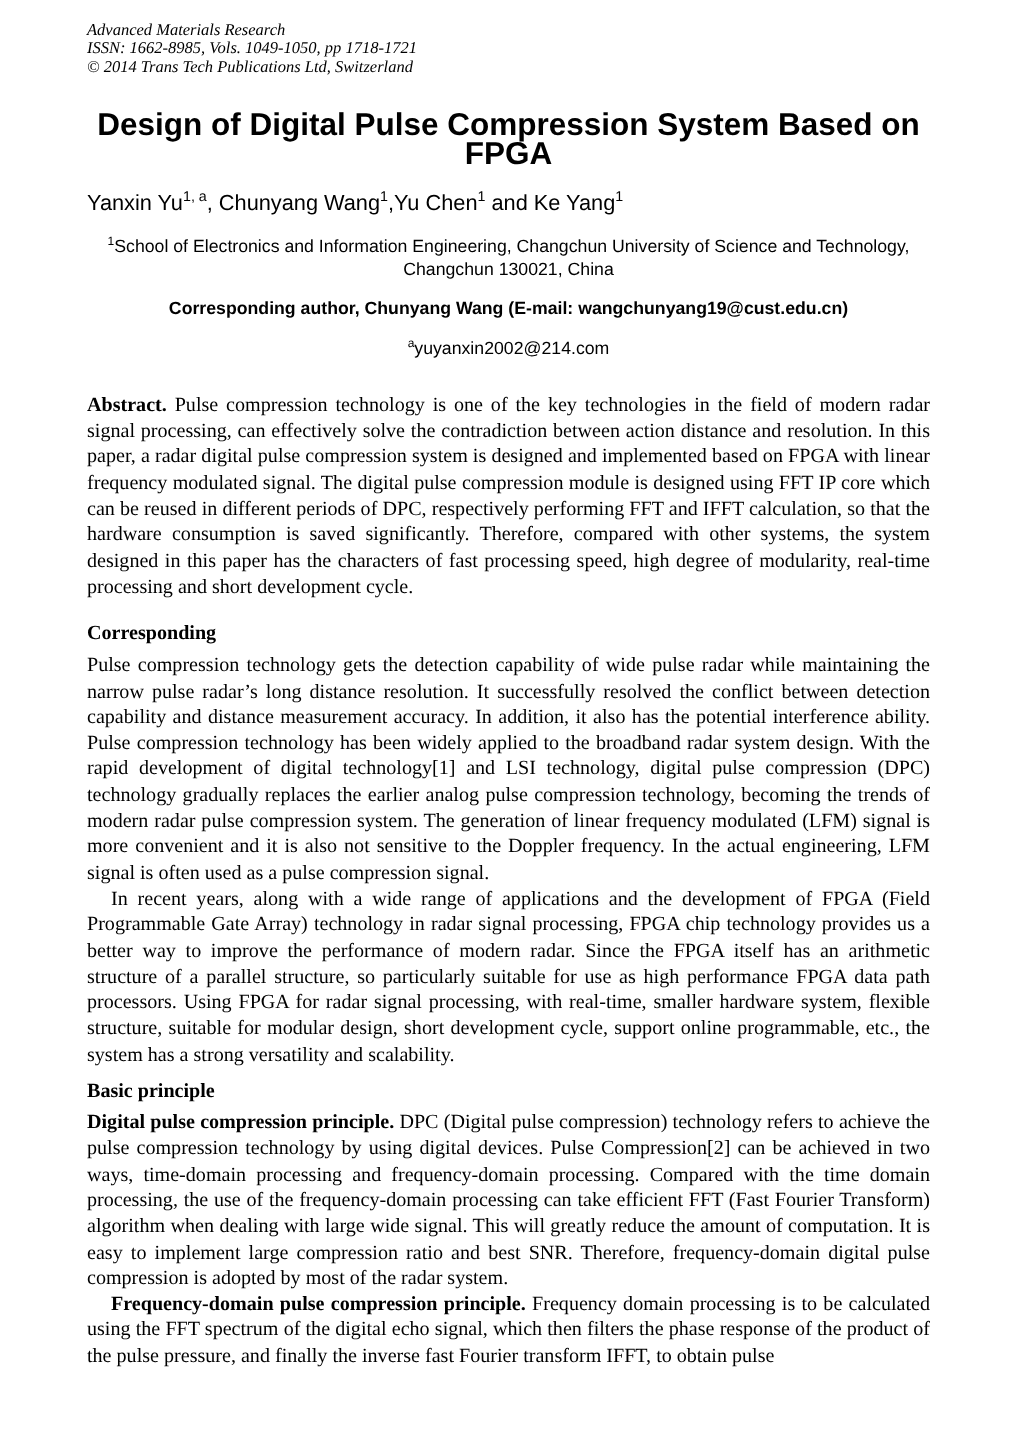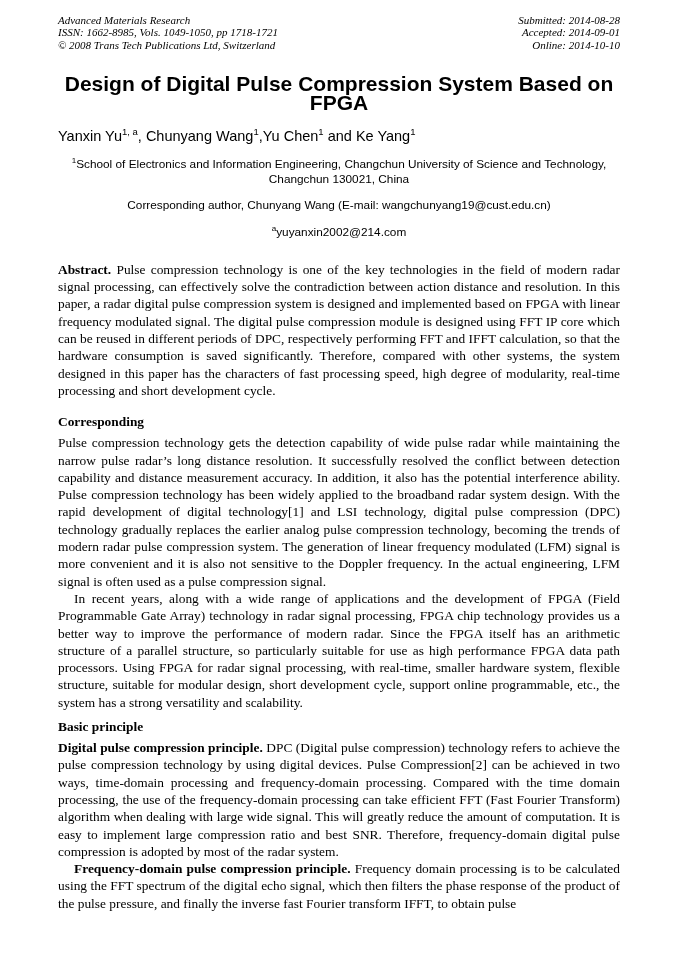--- a/index.html
+++ b/index.html
@@ -52,21 +52,21 @@
   }
   .authors sup { font-size: 9.5px; }
   .affiliation, .corresponding, .email {
     text-align: center;
     font-family: "Liberation Sans", sans-serif;
     font-size: 11.8px;
     line-height: 15px;
   }
   .affiliation { margin-top: 8px; }
   .affiliation sup, .email sup { font-size: 8px; }
-  .corresponding { margin-top: 11px; }
+  .corresponding { margin-top: 11px; font-weight: bold; }
   .email { margin-top: 8px; }
 
   
   .keywords {
     margin-top: 25px;
     font-family: "Liberation Sans", sans-serif;
     font-size: 11.5px;
     line-height: 14px;
   }
 
@@ -93,26 +93,21 @@
 </style>
 </head>
 <body>
 
 <div class="page">
 
   <div class="header">
     <div class="left">
       <div>Advanced Materials Research</div>
       <div>ISSN: 1662-8985, Vols. 1049-1050, pp 1718-1721</div>
-      <div>© 2008 Trans Tech Publications Ltd, Switzerland</div>
-    </div>
-    <div class="right">
-      <div>Submitted: 2014-08-28</div>
-      <div>Accepted: 2014-09-01</div>
-      <div>Online: 2014-10-10</div>
+      <div>© 2014 Trans Tech Publications Ltd, Switzerland</div>
     </div>
   </div>
 
   <div class="title">Design of Digital Pulse Compression System Based on FPGA</div>
 
   <div class="authors"><span>Yanxin Yu</span><sup>1, a</sup><span>, Chunyang Wang</span><sup>1</sup><span>,Yu Chen</span><sup>1</sup><span> and Ke Yang</span><sup>1</sup></div>
 
   <div class="affiliation"><sup>1</sup><span>School of Electronics and Information Engineering, Changchun University of Science and Technology, Changchun 130021, China</span></div>
 
   <div class="corresponding">Corresponding author, Chunyang Wang (E-mail: wangchunyang19@cust.edu.cn)</div>

